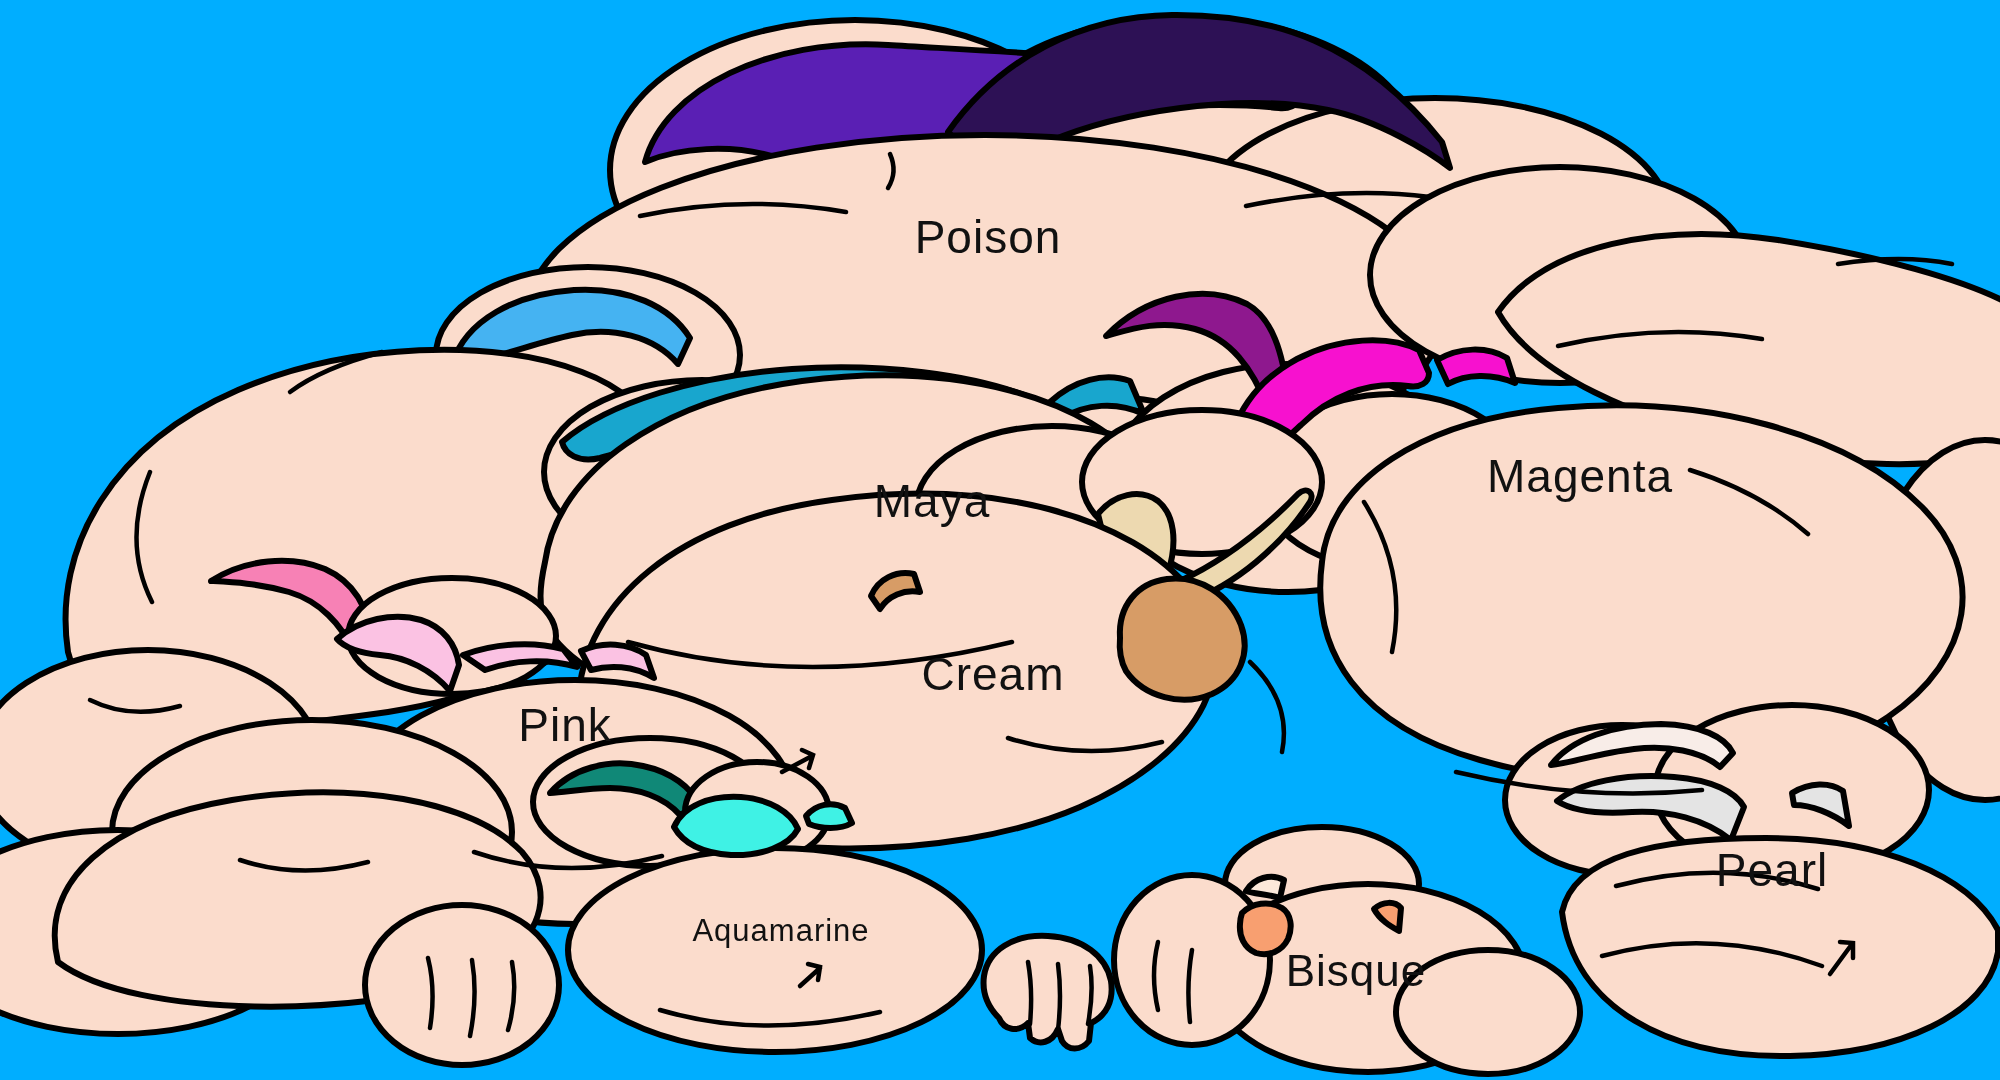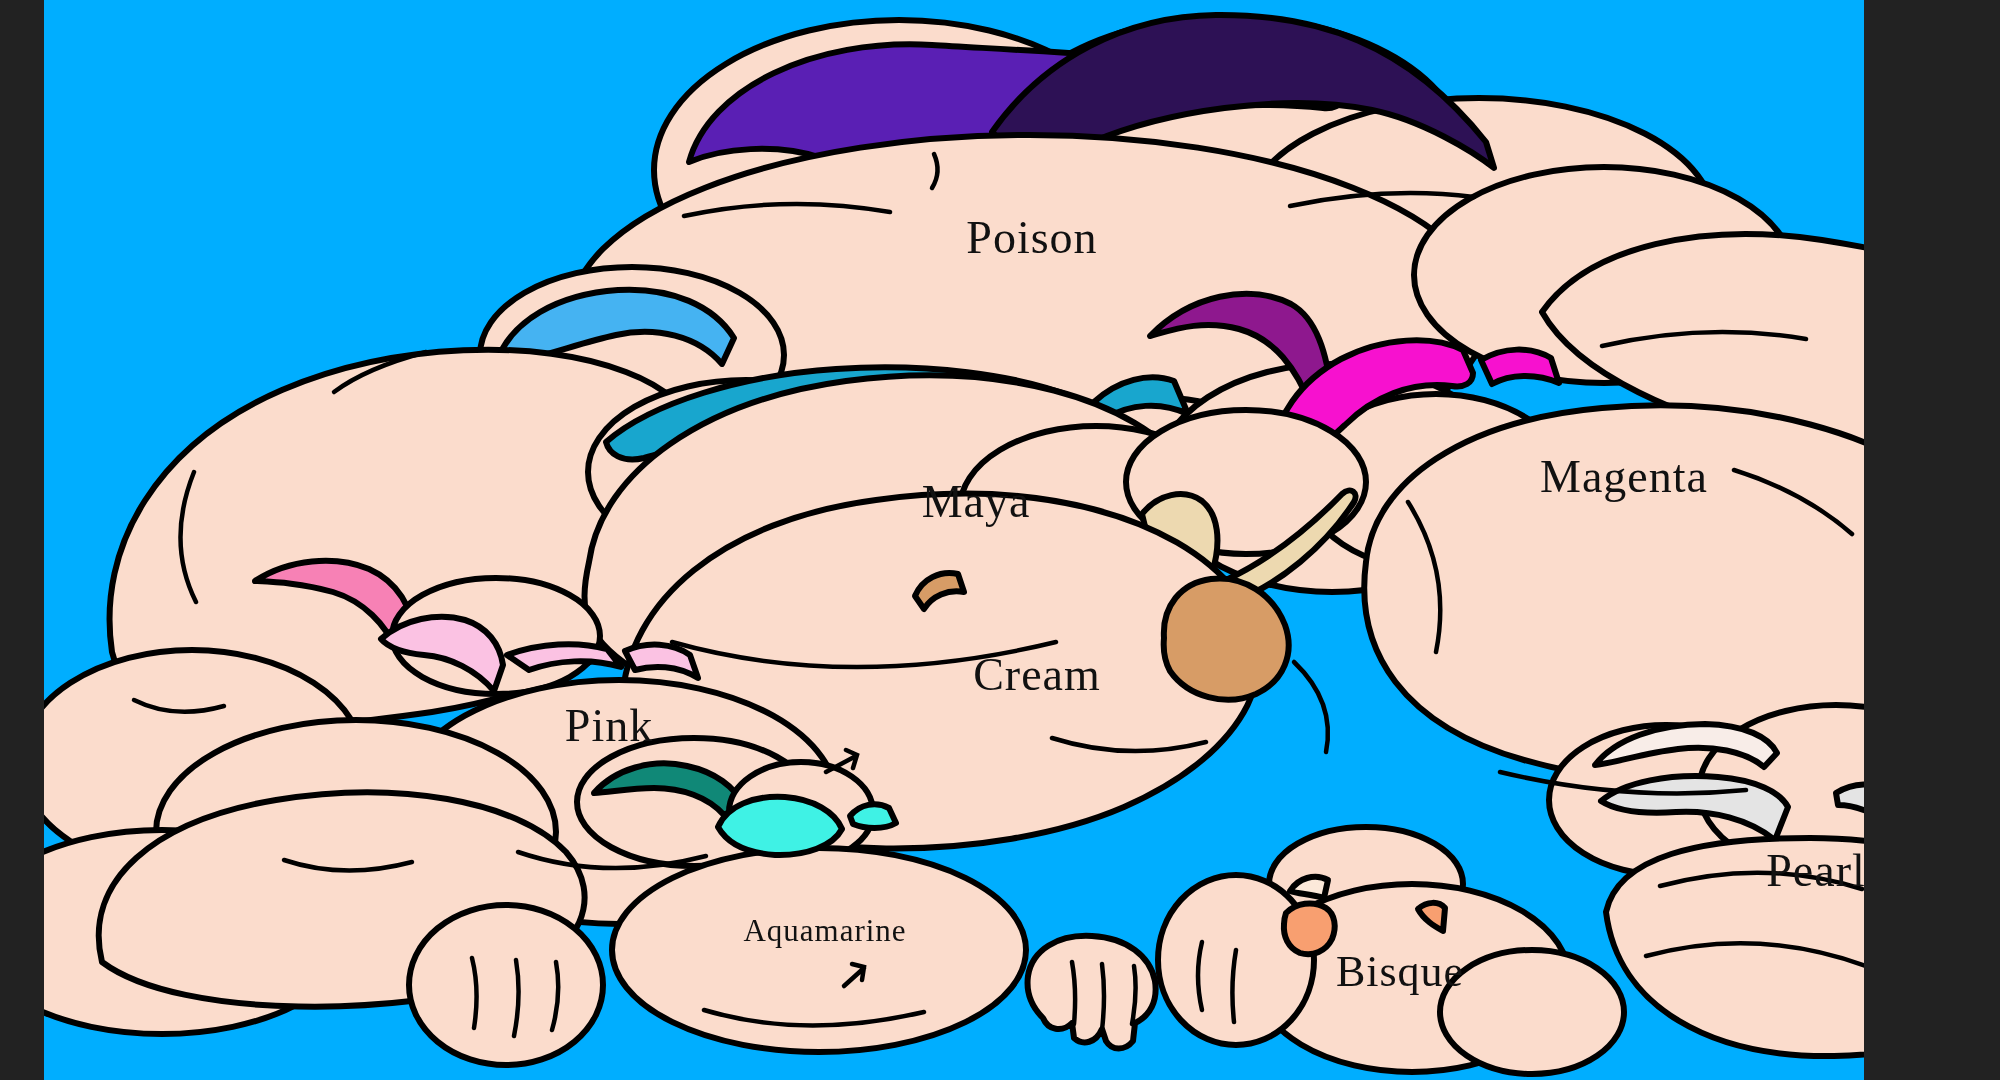--- a/index.html
+++ b/index.html
@@ -1,17 +1,17 @@
 <!DOCTYPE html>
 <html style="--background: #00AEFF; --skin: #FBDCCC; --outline: #000000; --poison_bright: #5A1FB4; --poison_dark: #2D1155; --maya_light: #45B3F2; --maya: #18A6CE; --magenta_dark: #8E188E; --magenta: #F711CF; --pink_dark: #F781B5; --pink: #FBC2E3; --cream: #EDD9B0; --cream_tan: #D79C66; --aquamarine_dark: #108877; --aquamarine: #3FF2E5; --bisque_light: #FCE9DA; --bisque_orange: #F89F70; --pearl: #F8EDE8; --pearl_gray: #E4E4E4;"><head>
 <meta charset="utf-8">
 <style>
   html,body{margin:0;padding:0;background:#222;}
-  .stage{position:relative;width:1820px;height:1080px;overflow:hidden;
-         font-family:Liberation Serif, serif;margin-left:44px;}
+  .stage{position:relative;width:2000px;height:1080px;overflow:hidden;
+         font-family:Liberation Sans, sans-serif;}
   svg{display:block;width:2000px;height:1080px;}
   .bg{fill:var(--background);}
   .skin{fill:var(--skin);stroke:var(--outline);stroke-width:6;stroke-linejoin:round;}
   .acc{stroke:var(--outline);stroke-width:6;stroke-linejoin:round;}
   .c-poison_bright{fill:var(--poison_bright);}
   .c-poison_dark{fill:var(--poison_dark);}
   .c-maya_light{fill:var(--maya_light);}
   .c-maya{fill:var(--maya);}
   .c-magenta_dark{fill:var(--magenta_dark);}
   .c-magenta{fill:var(--magenta);}

